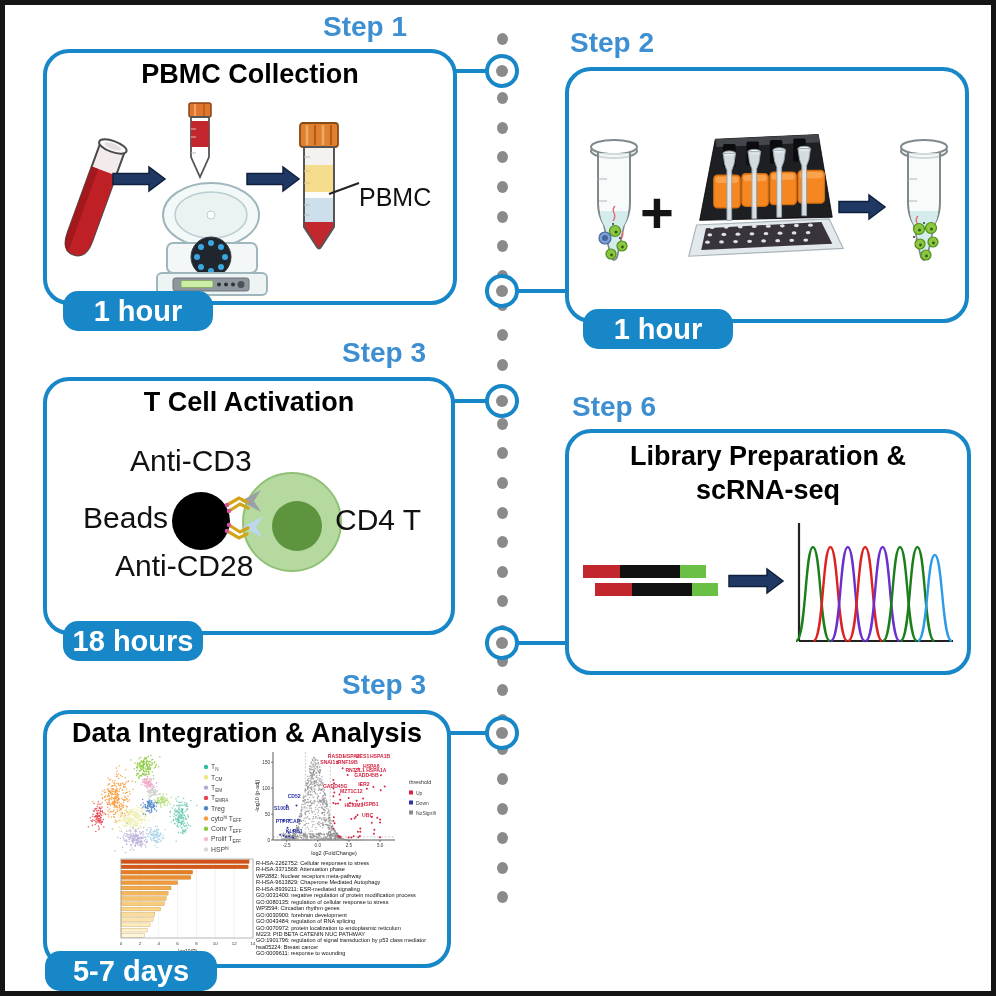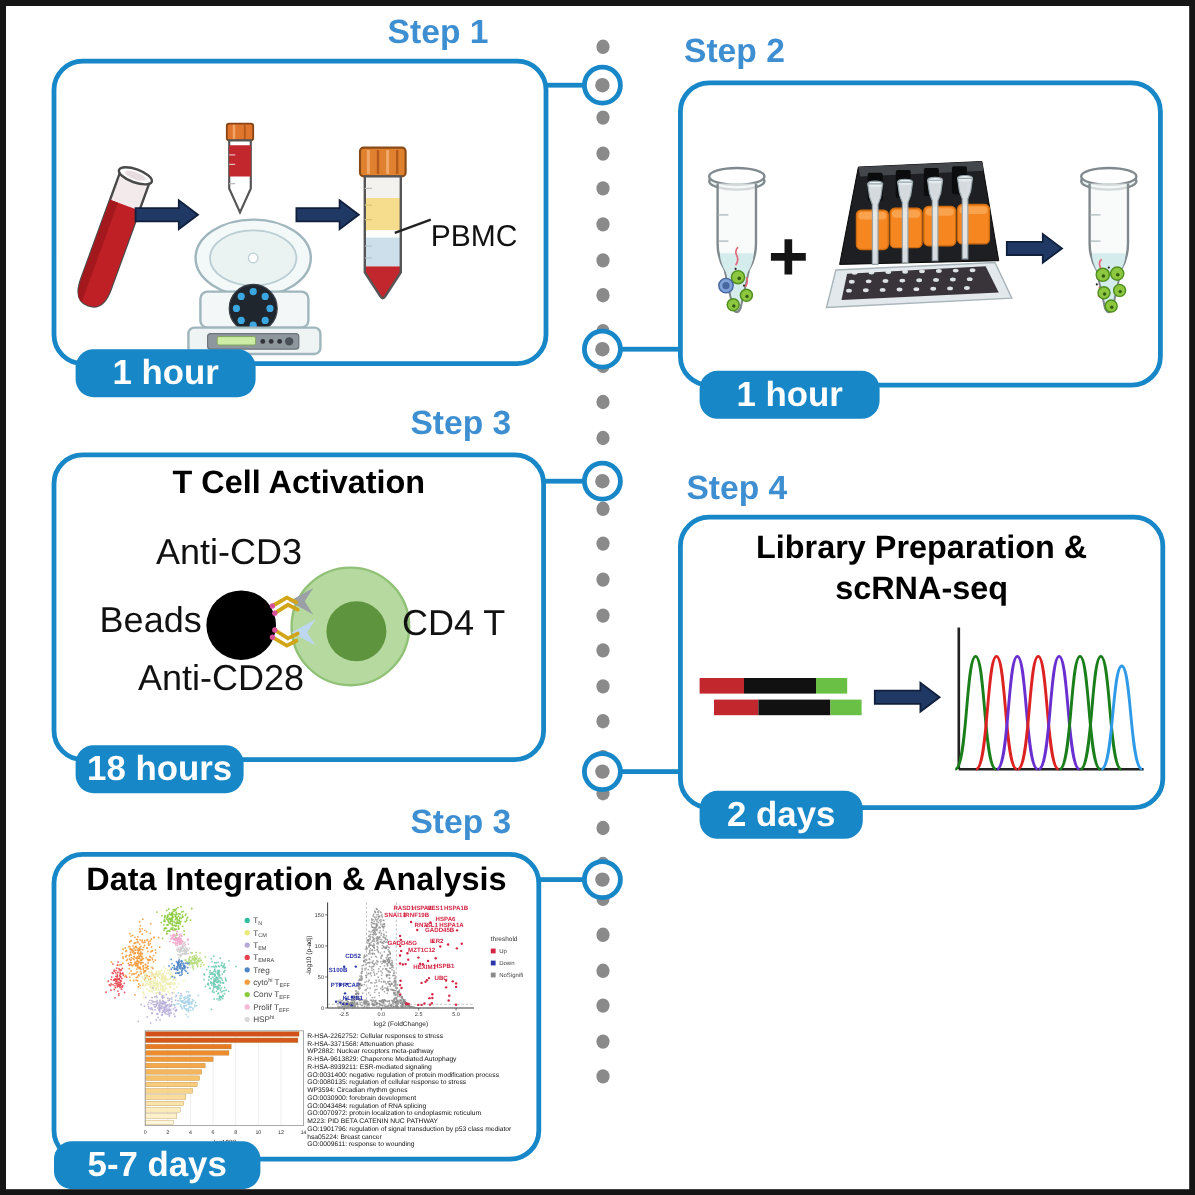--- a/index.html
+++ b/index.html
@@ -20,21 +20,21 @@
   .plus{font-size:58px;font-weight:bold;fill:#141414}
 </style>
 </head>
 <body>
 
 <div class="frame">
 
   <div class="step-label" style="left:318px;top:6px">Step 1</div>
   <div class="step-label" style="left:565px;top:22px">Step 2</div>
   <div class="step-label" style="left:337px;top:332px">Step 3</div>
-  <div class="step-label" style="left:567px;top:386px">Step 4</div>
+  <div class="step-label" style="left:567px;top:386px">Step 6</div>
   <div class="step-label" style="left:337px;top:664px">Step 3</div>
 
   <div class="conn" style="left:442px;top:64px;width:42px"></div>
   <div class="conn" style="left:512px;top:284px;width:50px"></div>
   <div class="conn" style="left:440px;top:394px;width:44px"></div>
   <div class="conn" style="left:512px;top:636px;width:50px"></div>
   <div class="conn" style="left:436px;top:726px;width:48px"></div>
 
   <div id="timeline">
       <div class="dot" style="left: 492px; top: 28px;"></div>
@@ -68,20 +68,21 @@
       <div class="dot" style="left: 492px; top: 856.8px;"></div>
       <div class="dot" style="left: 492px; top: 886.4px;"></div>
       <div class="node" style="left: 480px; top: 49px;"></div>
       <div class="node" style="left: 480px; top: 269px;"></div>
       <div class="node" style="left: 480px; top: 379px;"></div>
       <div class="node" style="left: 480px; top: 621px;"></div>
       <div class="node" style="left: 480px; top: 711px;"></div>
     </div>
 
   <div class="panel" style="left:38px;top:44px;width:406px;height:248px">
+    <div class="panel-title" style="top:6px">PBMC Collection</div>
     <svg class="abs-svg" style="left:0;top:46px" width="398" height="198" viewBox="0 0 398 198">
 
       <g transform="translate(46,102) rotate(20)">
         <path d="M -13,-58 L -13,38 Q -13,57 0,57 Q 13,57 13,38 L 13,-58 Z" fill="#f3eaec" stroke="#4a4a4a" stroke-width="2"></path>
         <path d="M -13,-32 L -13,38 Q -13,57 0,57 Q 13,57 13,38 L 13,-32 Z" fill="#bf2026"></path>
         <path d="M -13,-32 L -13,38 Q -13,54 -6,56 L -6,-32 Z" fill="#a3181d"></path>
         <ellipse cx="0" cy="-58" rx="14.5" ry="5.5" fill="#fbfbfb" stroke="#4a4a4a" stroke-width="2"></ellipse>
         <ellipse cx="0" cy="-58" rx="9" ry="3" fill="#e7dcdf"></ellipse>
       </g>
 
@@ -311,21 +312,20 @@
           <path d="M 16.4,118 C 26.4,118 25.4,24 33.4,24 C 41.4,24 40.4,118 50.4,118" stroke="#dd2222" stroke-width="2.4" fill="none" stroke-linejoin="round"></path>
           <path d="M 33.8,118 C 43.8,118 42.8,24 50.8,24 C 58.8,24 57.8,118 67.8,118" stroke="#6a2fd0" stroke-width="2.4" fill="none" stroke-linejoin="round"></path>
           <path d="M 51.2,118 C 61.2,118 60.2,24 68.2,24 C 76.2,24 75.2,118 85.2,118" stroke="#dd2222" stroke-width="2.4" fill="none" stroke-linejoin="round"></path>
           <path d="M 68.6,118 C 78.6,118 77.6,24 85.6,24 C 93.6,24 92.6,118 102.6,118" stroke="#6a2fd0" stroke-width="2.4" fill="none" stroke-linejoin="round"></path>
           <path d="M 86.0,118 C 96.0,118 95.0,24 103.0,24 C 111.0,24 110.0,118 120.0,118" stroke="#1a7f1a" stroke-width="2.4" fill="none" stroke-linejoin="round"></path>
           <path d="M 103.4,118 C 113.4,118 112.4,24 120.4,24 C 128.4,24 127.4,118 137.4,118" stroke="#1a7f1a" stroke-width="2.4" fill="none" stroke-linejoin="round"></path>
           <path d="M 120.8,118 C 130.8,118 129.8,32 137.8,32 C 145.8,32 144.8,118 154.8,118" stroke="#2f9be8" stroke-width="2.4" fill="none" stroke-linejoin="round"></path>
         </g>
     </svg>
   </div>
-  <div class="badge" style="left:578px;top:654px;width:136px">2 days</div>
 
   <div class="panel" style="left:38px;top:705px;width:400px;height:250px">
     <div class="panel-title" style="top:4px">Data Integration &amp; Analysis</div>
     <svg id="umap" class="abs-svg" style="left:13px;top:40px" width="148" height="104" viewBox="0 0 148 104">
         <g id="umap-pts">
           <circle cx="57.4" cy="39.5" r="0.75" fill="#f59c3c" fill-opacity="0.9"></circle>
           <circle cx="54.7" cy="52.2" r="0.75" fill="#f59c3c" fill-opacity="0.9"></circle>
           <circle cx="45.4" cy="46.5" r="0.75" fill="#f59c3c" fill-opacity="0.9"></circle>
           <circle cx="41.9" cy="40.6" r="0.75" fill="#f59c3c" fill-opacity="0.9"></circle>
           <circle cx="61.1" cy="49.7" r="0.75" fill="#f59c3c" fill-opacity="0.9"></circle>

